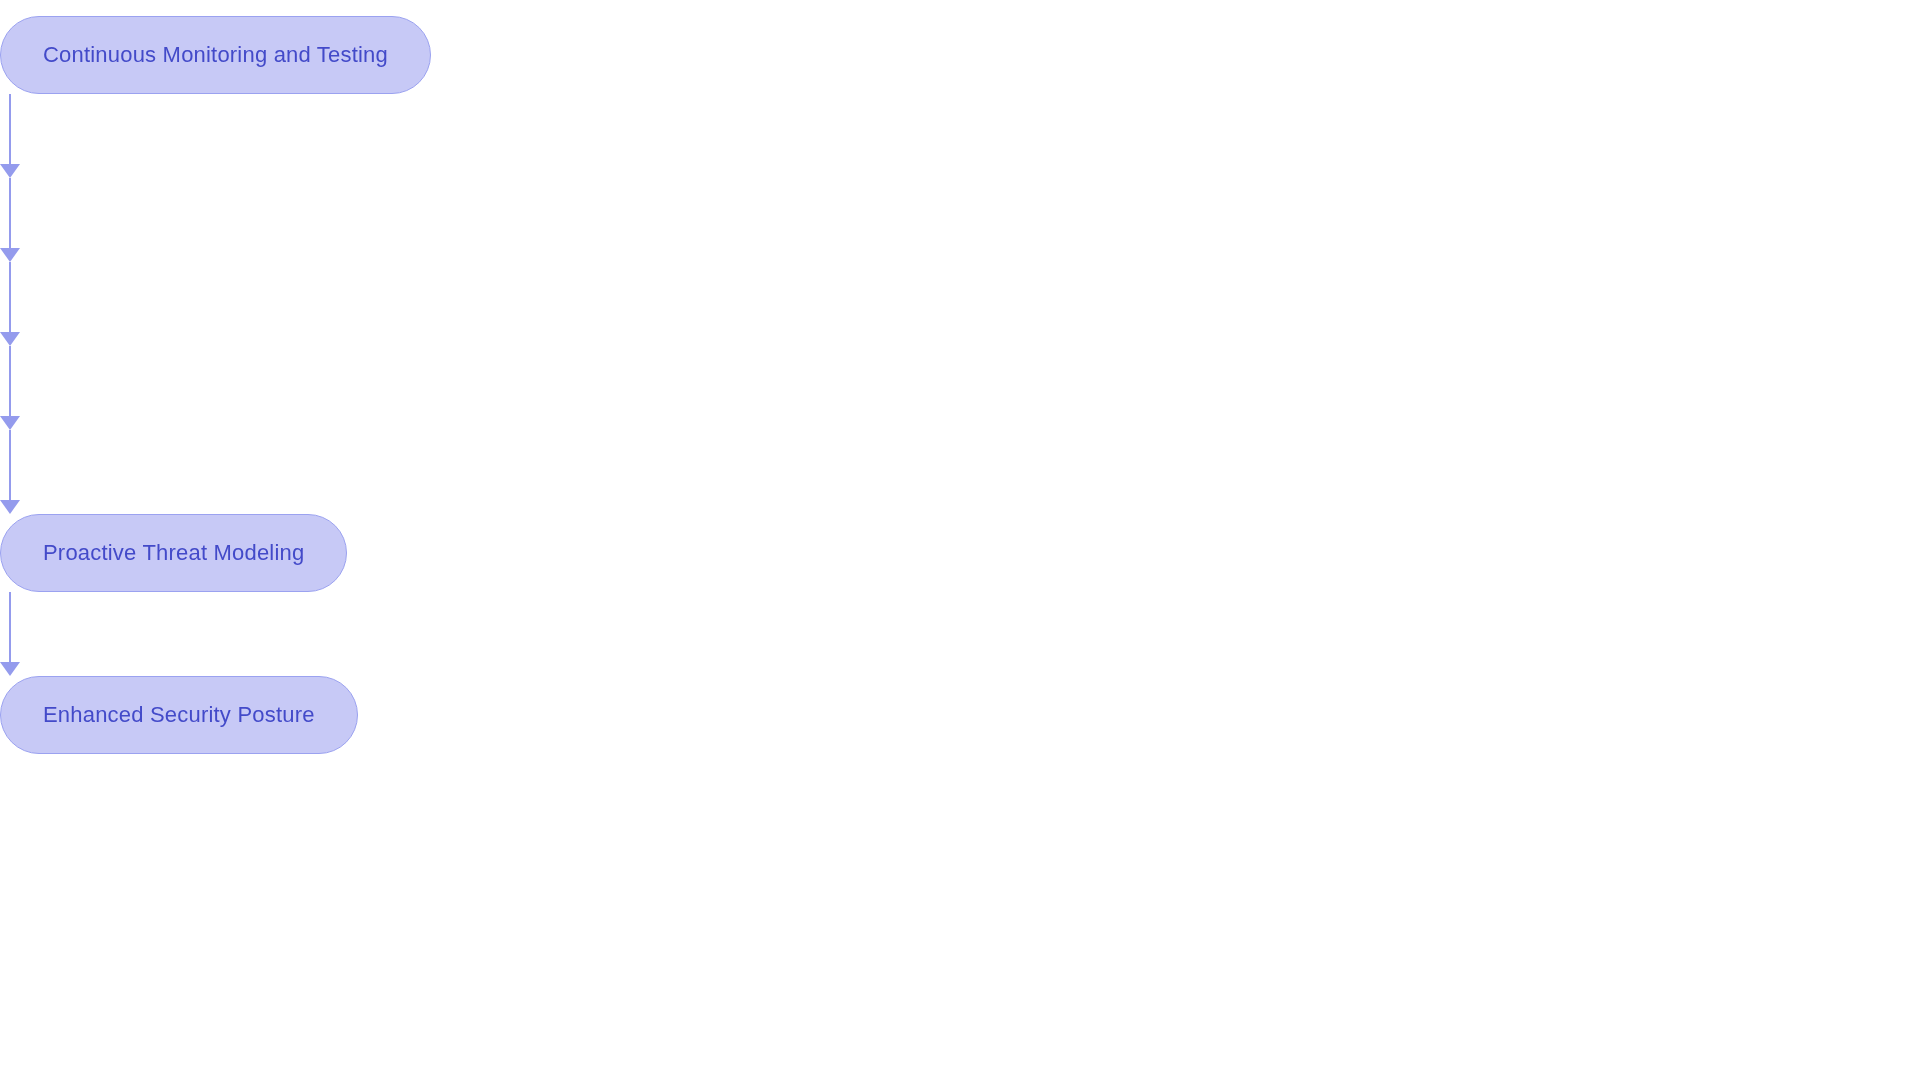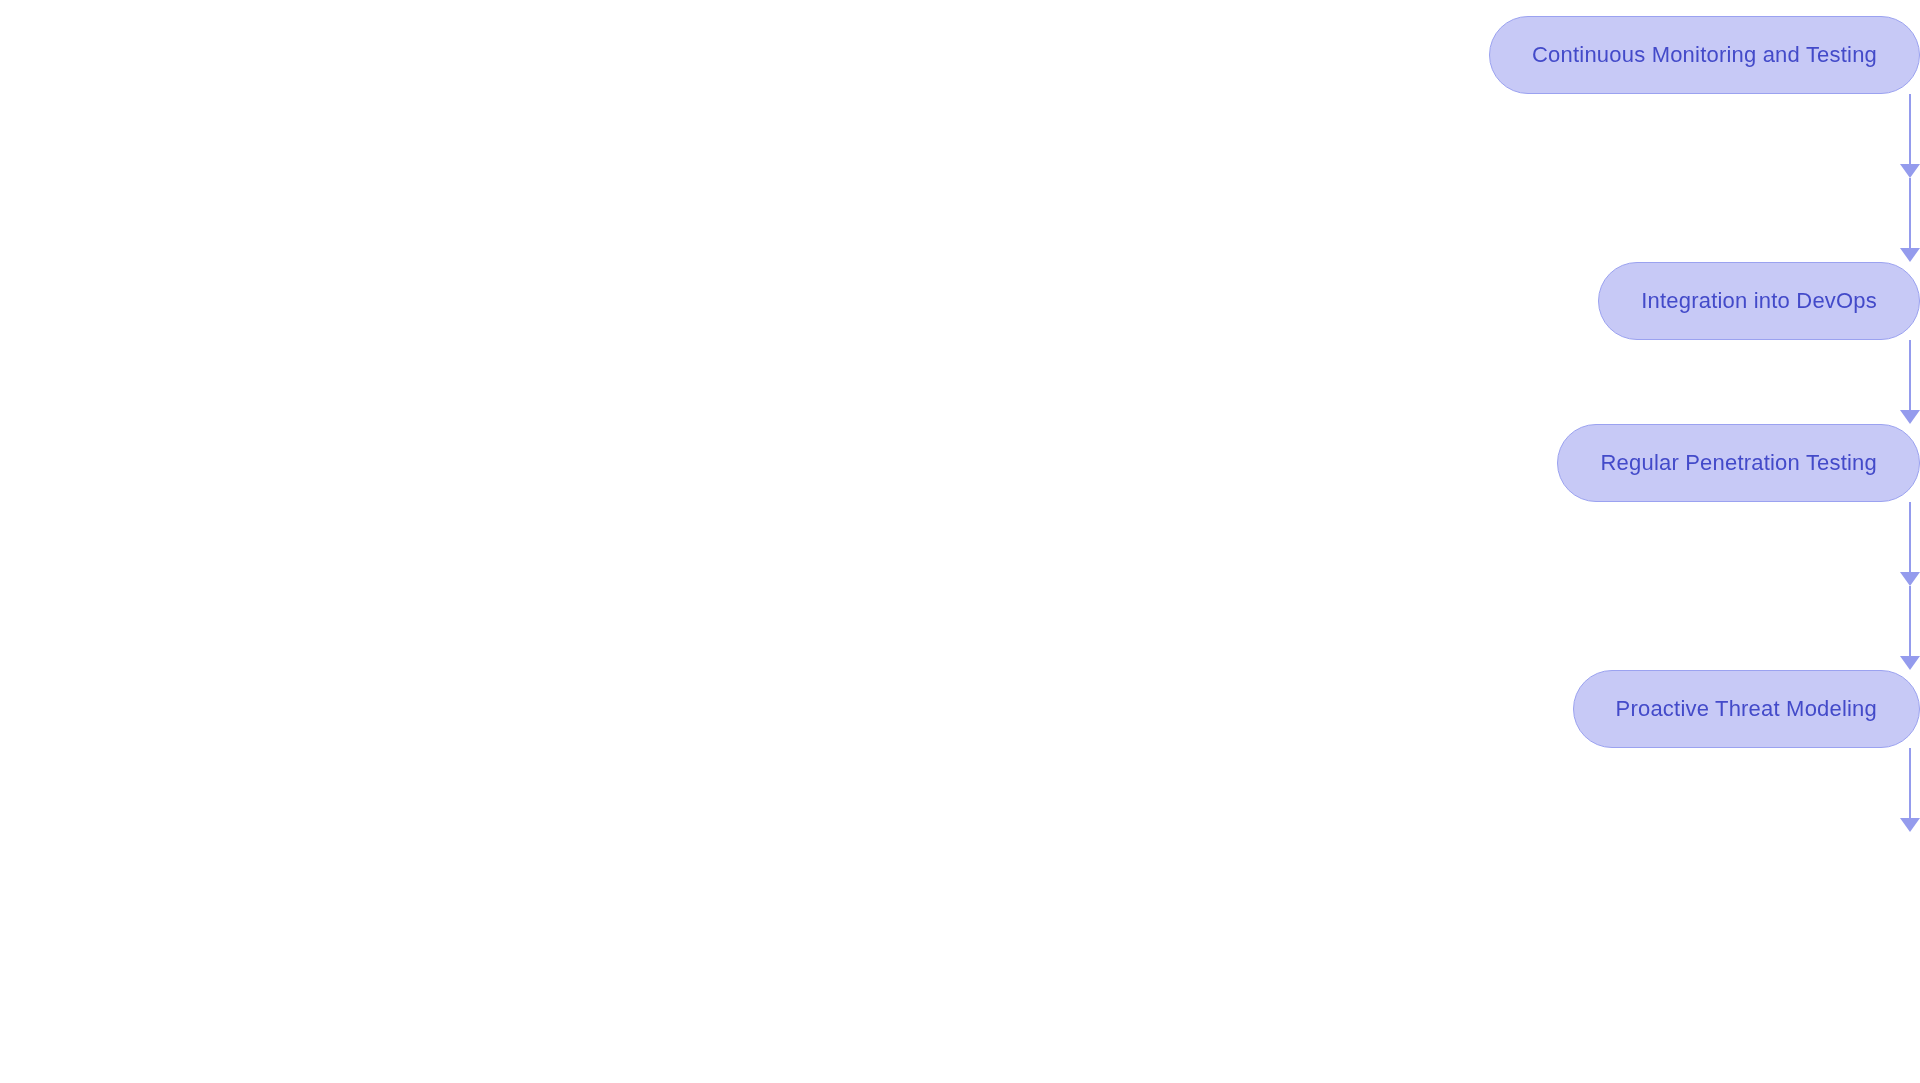--- a/index.html
+++ b/index.html
@@ -15,21 +15,21 @@
     height: 1083px;
     background: var(--bg);
     overflow: hidden;
     font-family: "Liberation Sans", sans-serif;
   }
   .canvas {
     position: absolute;
     inset: 0;
     display: flex;
     flex-direction: column;
-    align-items: flex-end;
+    align-items: flex-start;
     padding-top: 16px;
   }
   .flow-node {
     height: 78px;
     min-width: 280px;
     border-radius: 39px;
     background: var(--node-fill);
     border: 1.5px solid var(--node-border);
     color: var(--node-text);
     font-size: 22px;
@@ -73,41 +73,40 @@
     <div class="line"></div>
     <div class="head"></div>
   </div>
 
 
   <div class="flow-arrow">
     <div class="line"></div>
     <div class="head"></div>
   </div>
 
-  <div class="flow-node">Integration into DevOps</div>
 
   <div class="flow-arrow">
     <div class="line"></div>
     <div class="head"></div>
   </div>
 
-  <div class="flow-node">Regular Penetration Testing</div>
 
   <div class="flow-arrow">
     <div class="line"></div>
     <div class="head"></div>
   </div>
 
 
   <div class="flow-arrow">
     <div class="line"></div>
     <div class="head"></div>
   </div>
 
   <div class="flow-node">Proactive Threat Modeling</div>
 
   <div class="flow-arrow">
     <div class="line"></div>
     <div class="head"></div>
   </div>
 
+  <div class="flow-node">Enhanced Security Posture</div>
 
 </div>
 
 </body></html>

